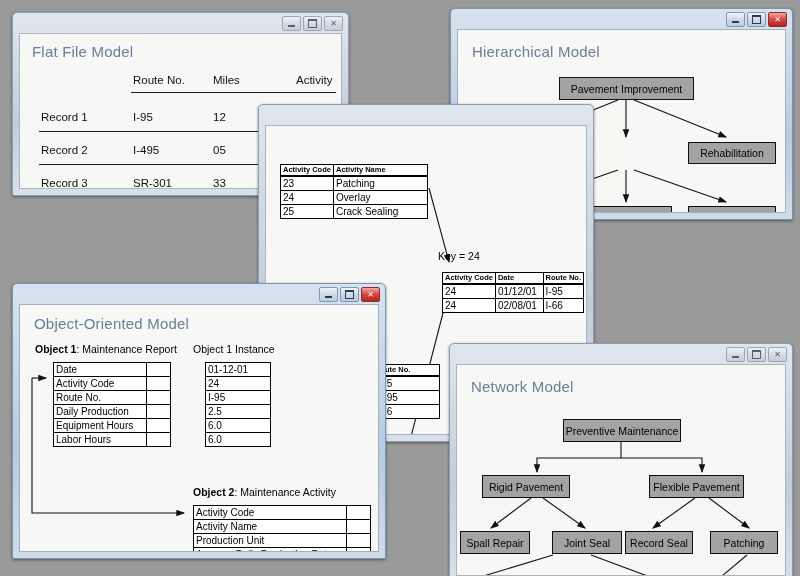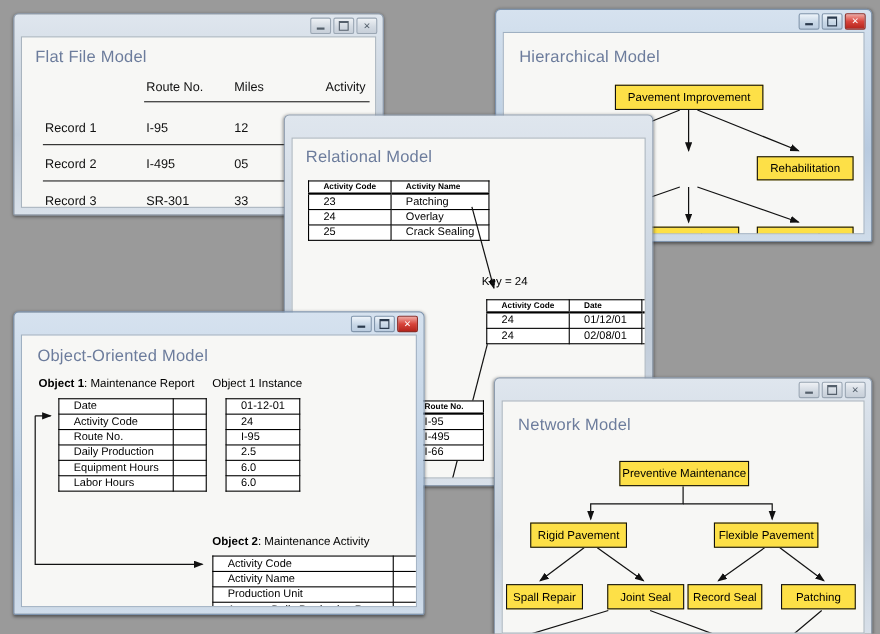--- a/index.html
+++ b/index.html
@@ -67,39 +67,39 @@
     color:#6c7c9c;
     font-size:15px;
     font-weight:normal;
     letter-spacing:.2px;
     position:absolute;
   }
   
   .node{
     position:absolute;
     border:1px solid #111;
-    background:#fde047;
+    background:#a3a3a3;
     font-size:10.5px;
     color:#000;
     display:flex;align-items:center;justify-content:center;
     box-sizing:border-box;
     white-space:nowrap;
   }
   svg.edges{position:absolute;left:0;top:0;overflow:visible;}
   
   table.grid{
     position:absolute;
     border-collapse:collapse;
     font-size:10px;
     background:#fff;
     color:#000;
   }
   table.grid td,table.grid th{
     border:1px solid #000;
-    padding:1px 13px;
+    padding:1px 2px;
     font-weight:normal;
     text-align:left;
     white-space:nowrap;
   }
   table.grid th{font-size:7.5px;font-weight:bold;line-height:1.05;vertical-align:top;}
   table.grid tr.thickunder td,table.grid tr.thickunder th{border-bottom:2.5px solid #000;}
   .num{text-align:center;}
   
   .ff-cell{position:absolute;font-size:11.5px;color:#111;white-space:nowrap;}
   .ff-rule{position:absolute;height:1px;background:#222;}
@@ -189,21 +189,20 @@
     <div class="node" style="left:230px;top:112px;width:88px;height:22px;">Rehabilitation</div>
     <div class="node" style="left:12px;top:176px;width:92px;height:22px;">Routine</div>
     <div class="node" style="left:122px;top:176px;width:92px;height:22px;">Corrective</div>
     <div class="node" style="left:230px;top:176px;width:88px;height:22px;">Preventive</div>
   </div>
 </div>
 
 <div class="win inactive" style="left:258px;top:104px;width:336px;height:338px;">
   <div class="titlebar"></div>
   <div class="client">
-    <div class="heading" style="left:12px;top:8px;">Relational Model</div>
 
     <table class="grid" style="left:14px;top:38px;width:148px;">
       <tbody>
           <tr class="thickunder">
         <th style="width:48px;">Activity Code</th>
         <th>Activity Name</th>
       </tr>
       <tr>
         <td class="num">23</td>
         <td>Patching</td>

